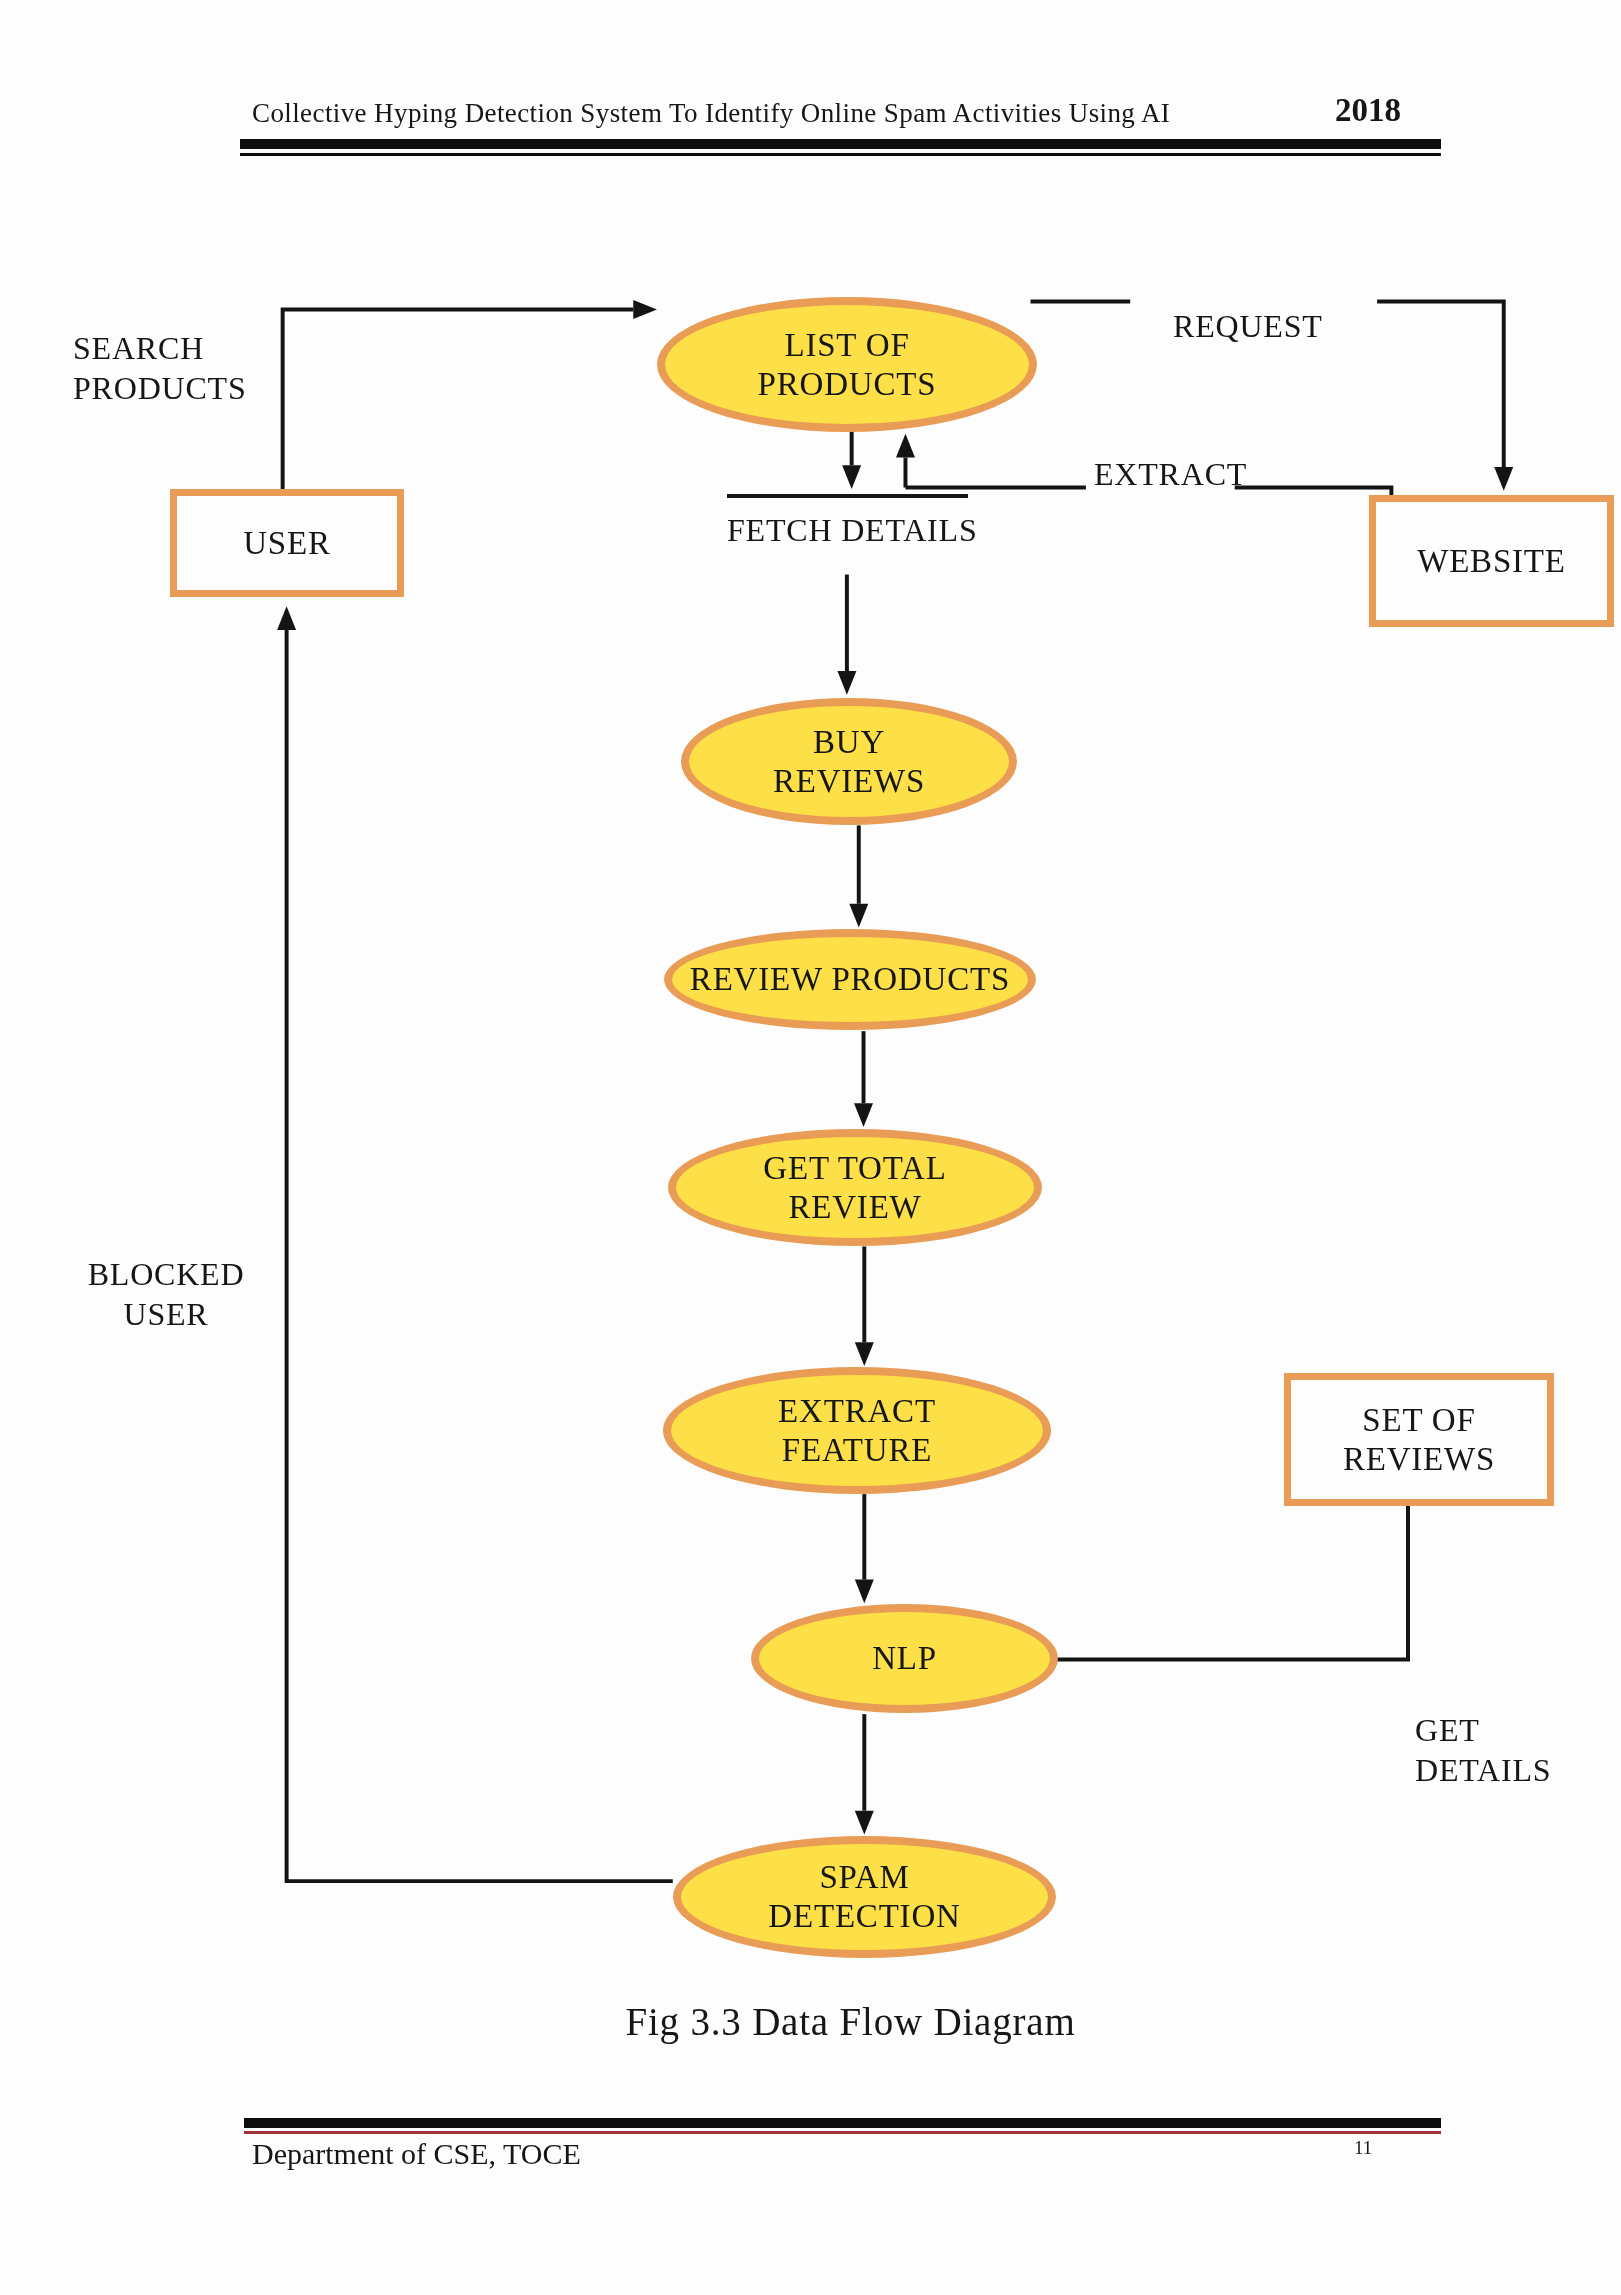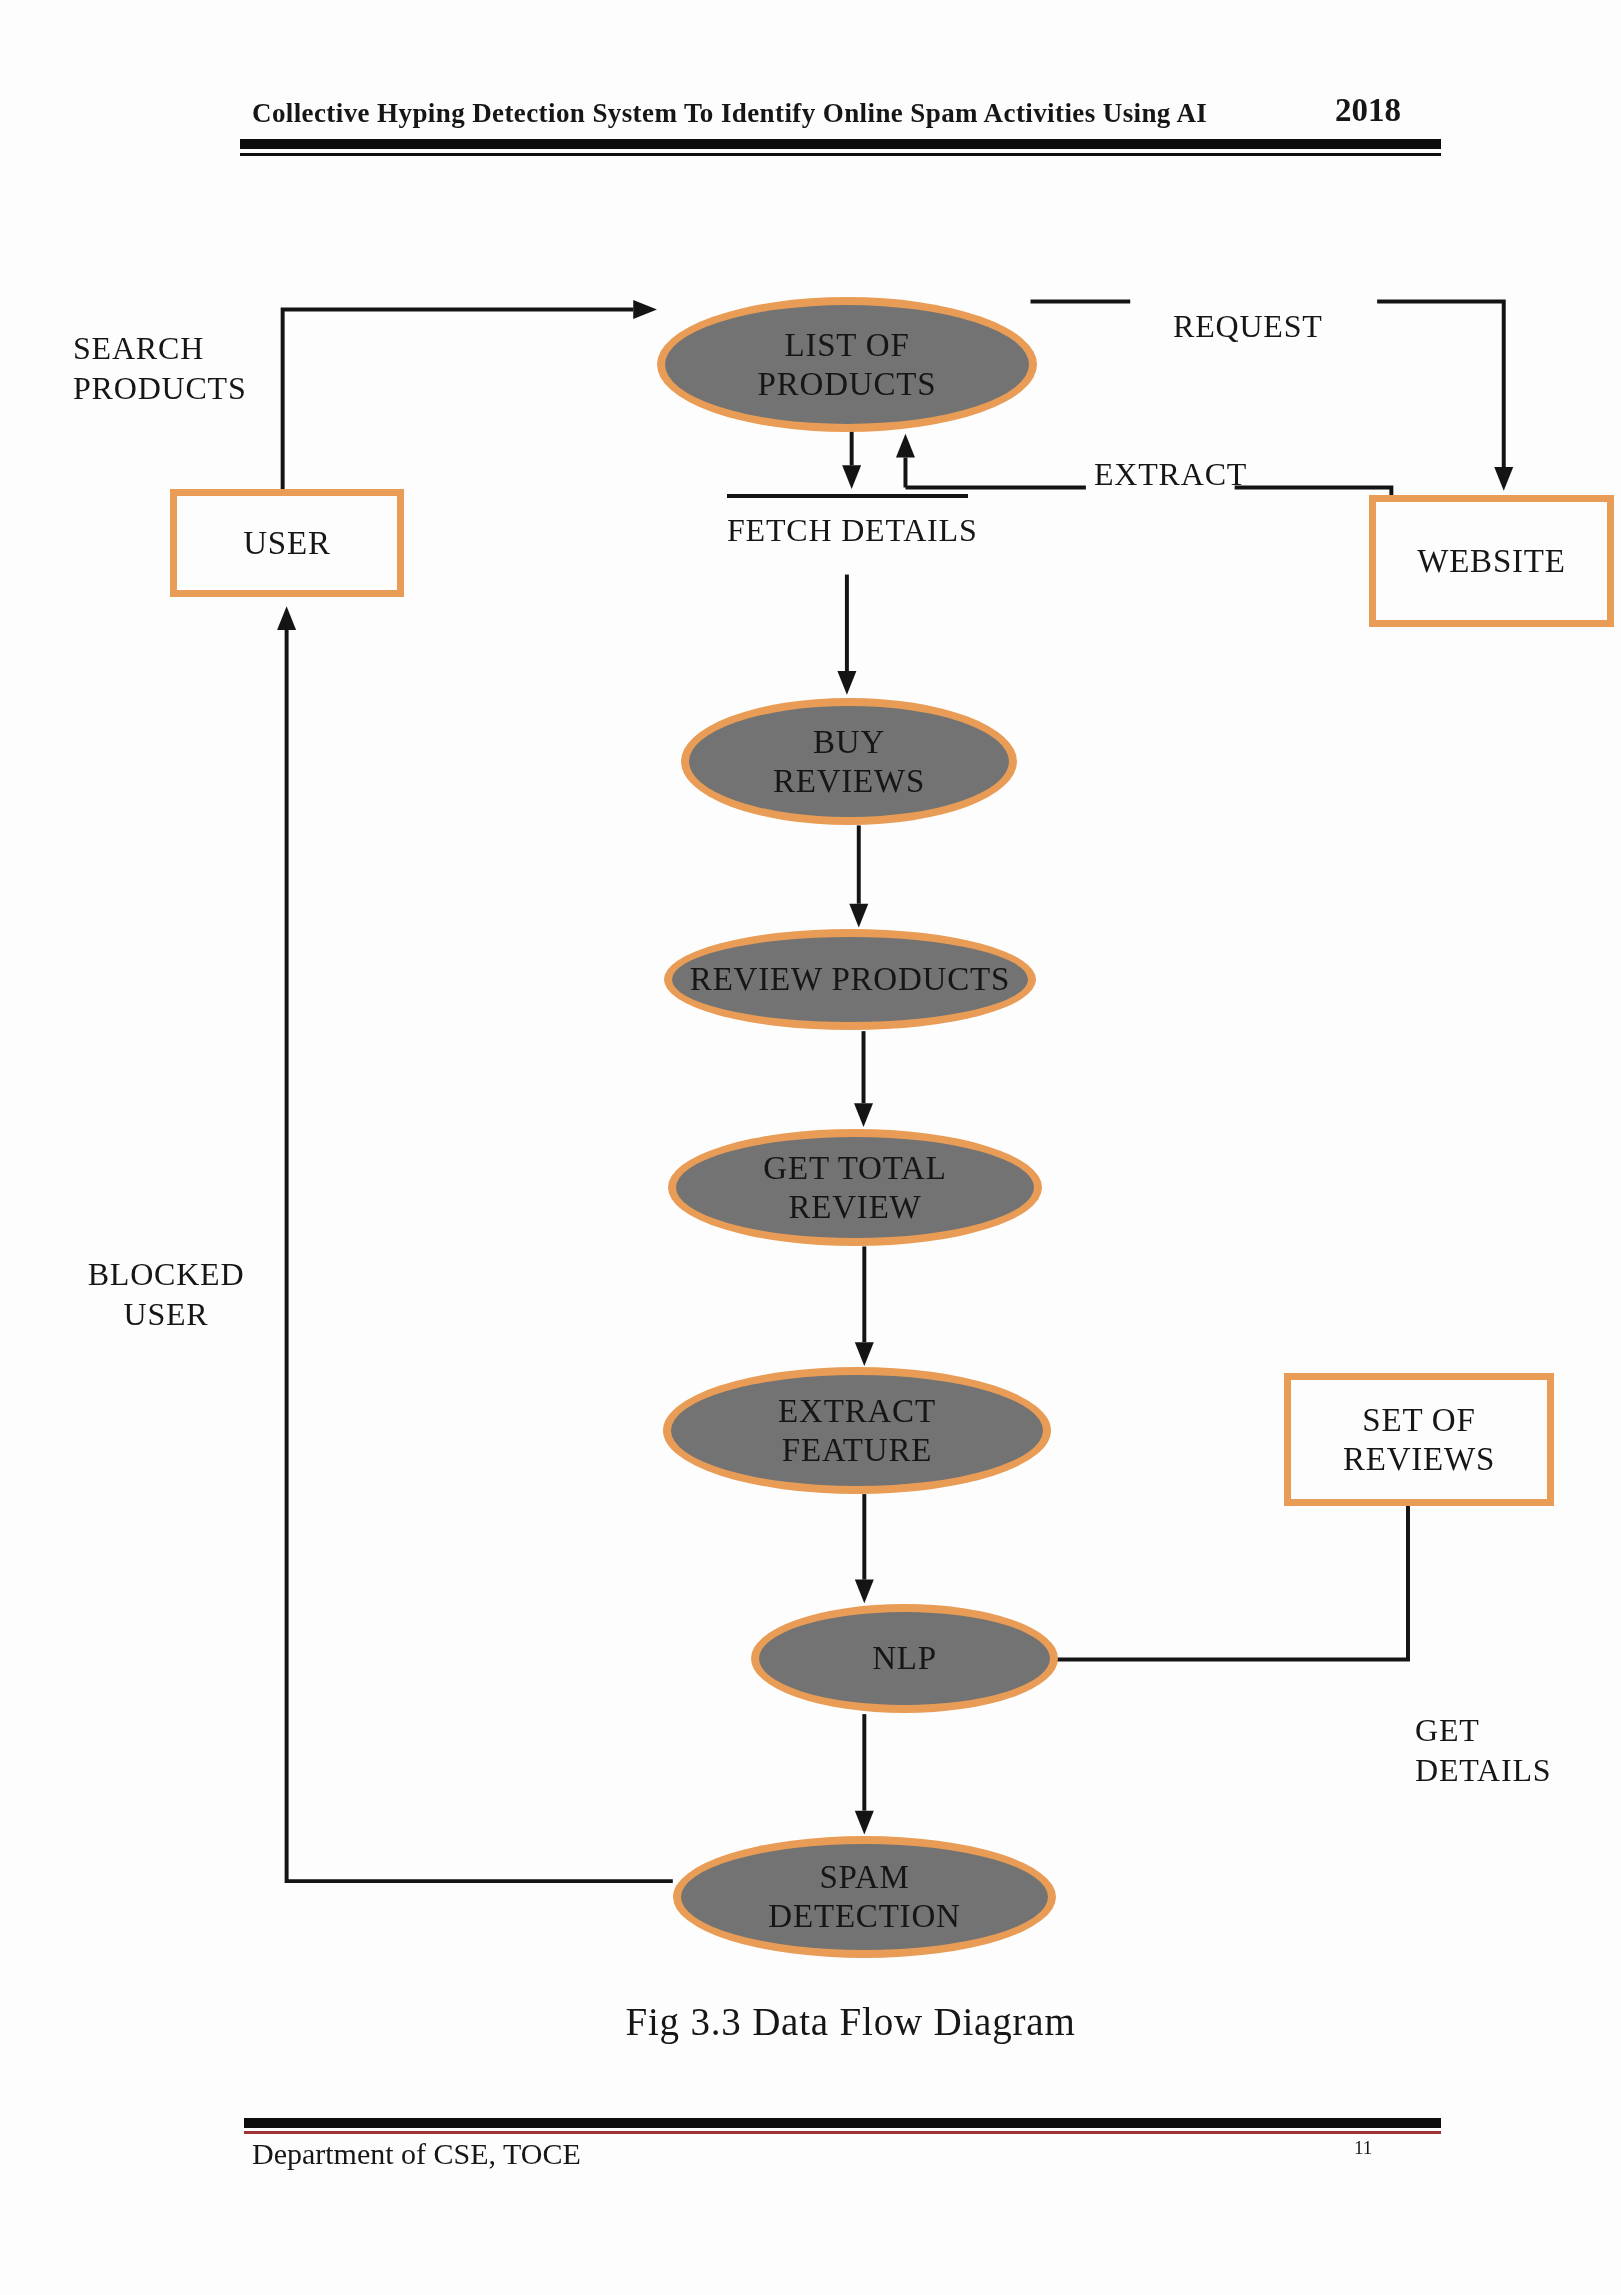--- a/index.html
+++ b/index.html
@@ -2,33 +2,33 @@
 <html style="font-size:12.7px"><head>
 <meta charset="utf-8">
 <style>
   html,body{margin:0;padding:0;background:#e8e8e8;}
   .page{
     position:relative;width:1621px;height:2295px;background:#fdfdfd;
     font-family:"Liberation Serif","DejaVu Serif",serif;color:#161616;overflow:hidden;
   }
   .abs{position:absolute;}
   
-  .hdr-title{left:252px;top:98px;font-size:27px;font-weight:bold;letter-spacing:0.4px;white-space:nowrap;}
+  .hdr-title{left:252px;top:98px;font-size:27px;font-weight:normal;letter-spacing:0.4px;white-space:nowrap;}
   .hdr-year{left:1335px;top:92px;font-size:33px;font-weight:bold;}
   .rule{background:#0d0d0d;}
   .hdr-bar{left:240px;top:139px;width:1201px;height:10.3px;}
   .hdr-thin{left:240px;top:153px;width:1201px;height:3.2px;}
   .ftr-bar{left:244px;top:2118px;width:1197px;height:10.3px;}
   .ftr-red{left:244px;top:2131px;width:1197px;height:3.2px;background:#9e3234;}
   .ftr-dept{left:252px;top:2137px;font-size:30px;font-weight:normal;white-space:nowrap;}
   .ftr-page{left:1354px;top:2137px;font-size:19px;}
   .caption{left:609px;top:1999px;width:483px;text-align:center;font-size:39px;letter-spacing:0.8px;}
   
   .ellipse{
-    border:8px solid #e89c55;border-radius:50%;background:#737373;
+    border:8px solid #e89c55;border-radius:50%;background:#fde047;
     display:flex;flex-direction:column;align-items:center;justify-content:center;
     box-sizing:border-box;text-align:right;
   }
   .box{
     border:7.1px solid #e89c55;background:#fdfdfd;
     display:flex;flex-direction:column;align-items:center;justify-content:center;
     box-sizing:border-box;text-align:center;
   }
   .node-text{font-size:33px;line-height:39px;letter-spacing:0.8px;white-space:nowrap;}
   .lbl{font-size:32px;line-height:40px;letter-spacing:0.8px;white-space:nowrap;}

